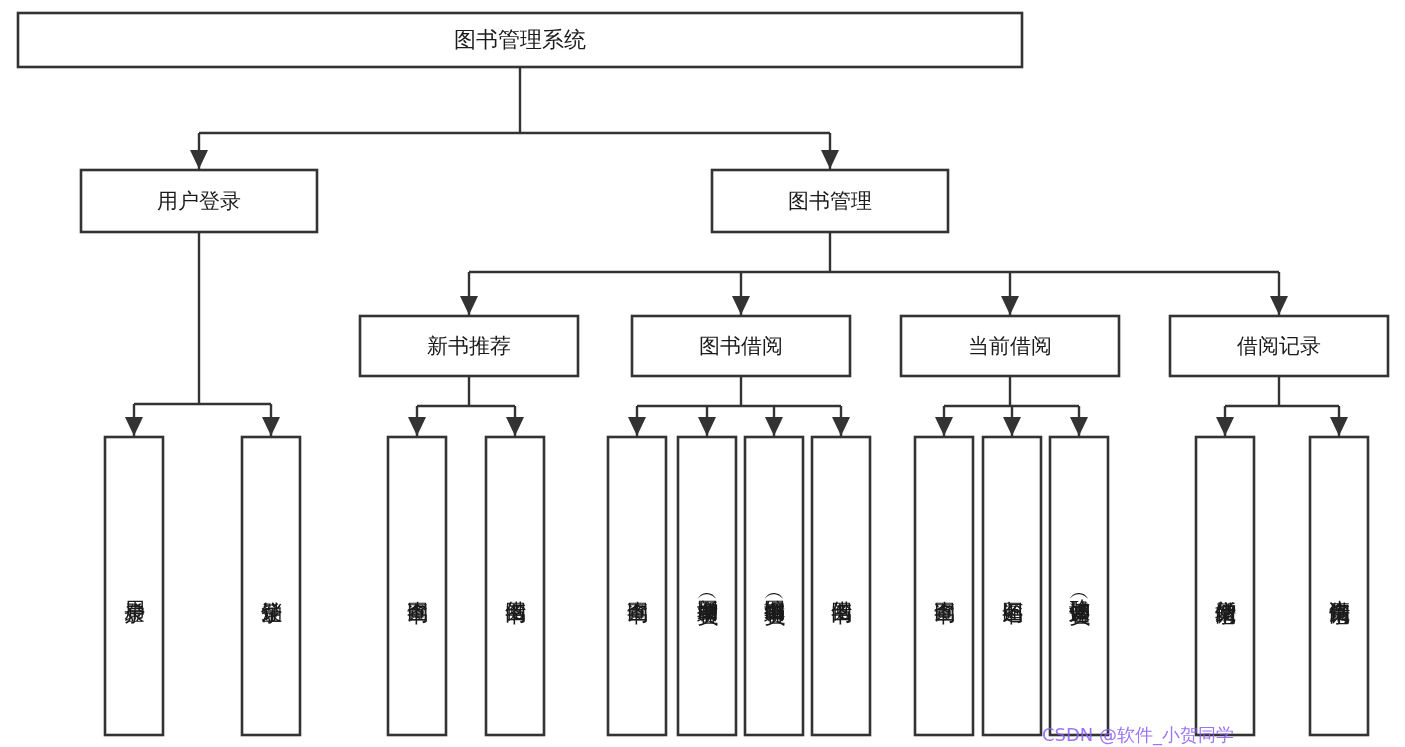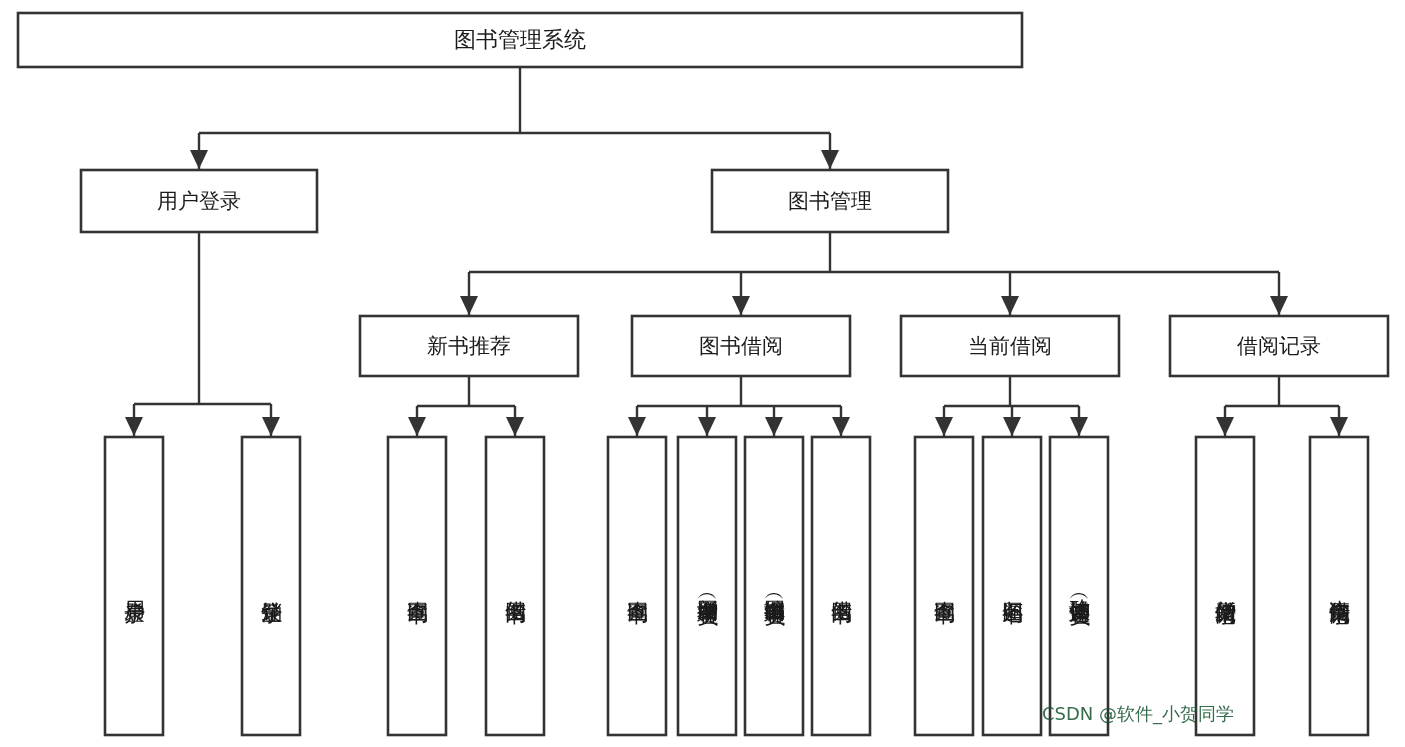--- a/index.html
+++ b/index.html
@@ -64,24 +64,24 @@
     color: #1b1b1b;
     writing-mode: vertical-rl;
     text-orientation: upright;
     letter-spacing: 1px;
     white-space: nowrap;
     text-align: center;
   }
   .watermark {
     position: absolute;
     right: 10px;
-    bottom: 21px;
+    bottom: 0;
     font-family: "DejaVu Sans", "Liberation Sans", sans-serif;
     font-size: 18px;
-    color: #14532d;
+    color: #8b5cf6;
     white-space: nowrap;
     opacity: 0.85;
   }
 </style>
 </head>
 <body>
 
 <div id="diagram-root">
 
   <svg id="tree-svg" viewBox="0 0 1405 747">

